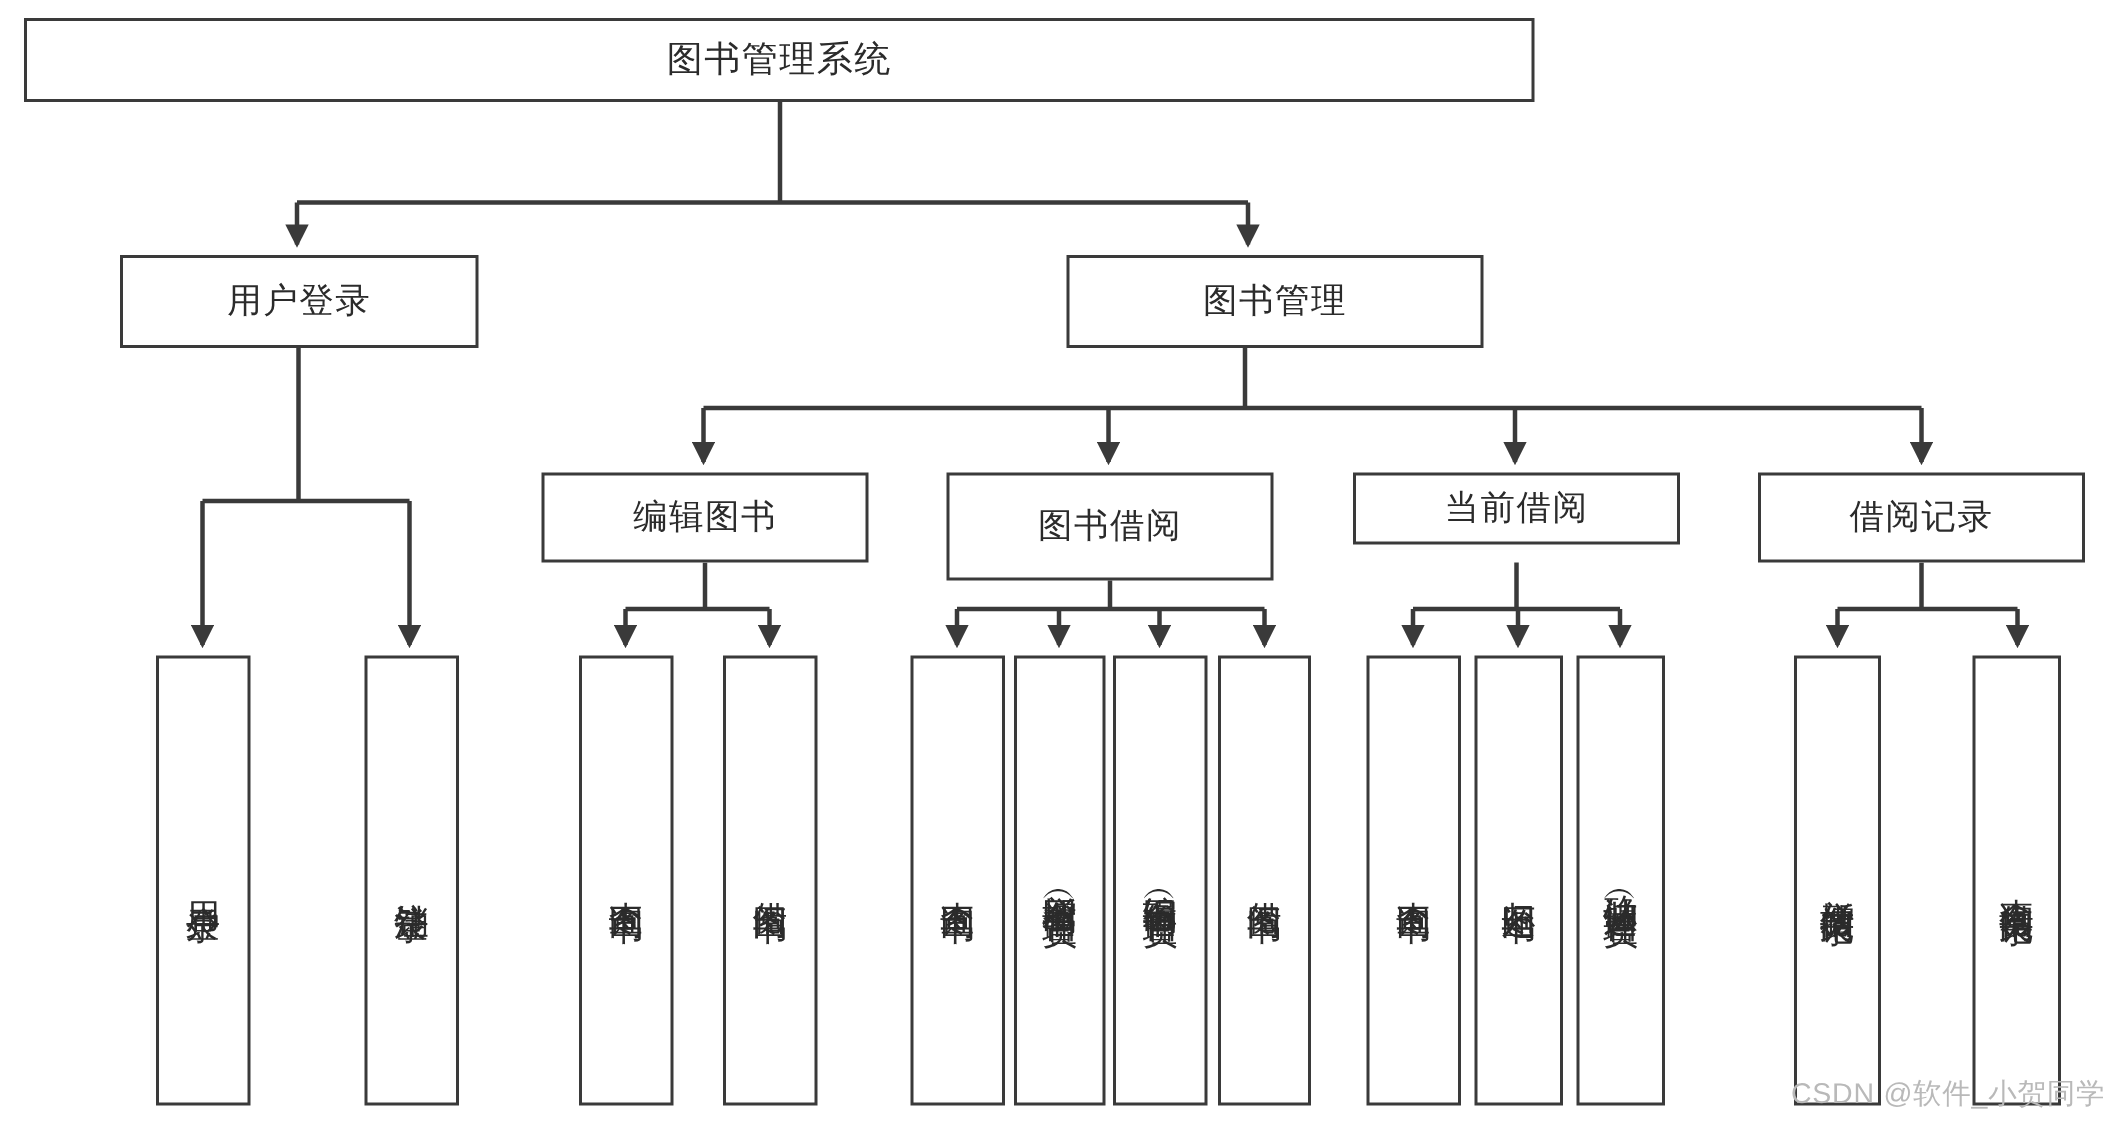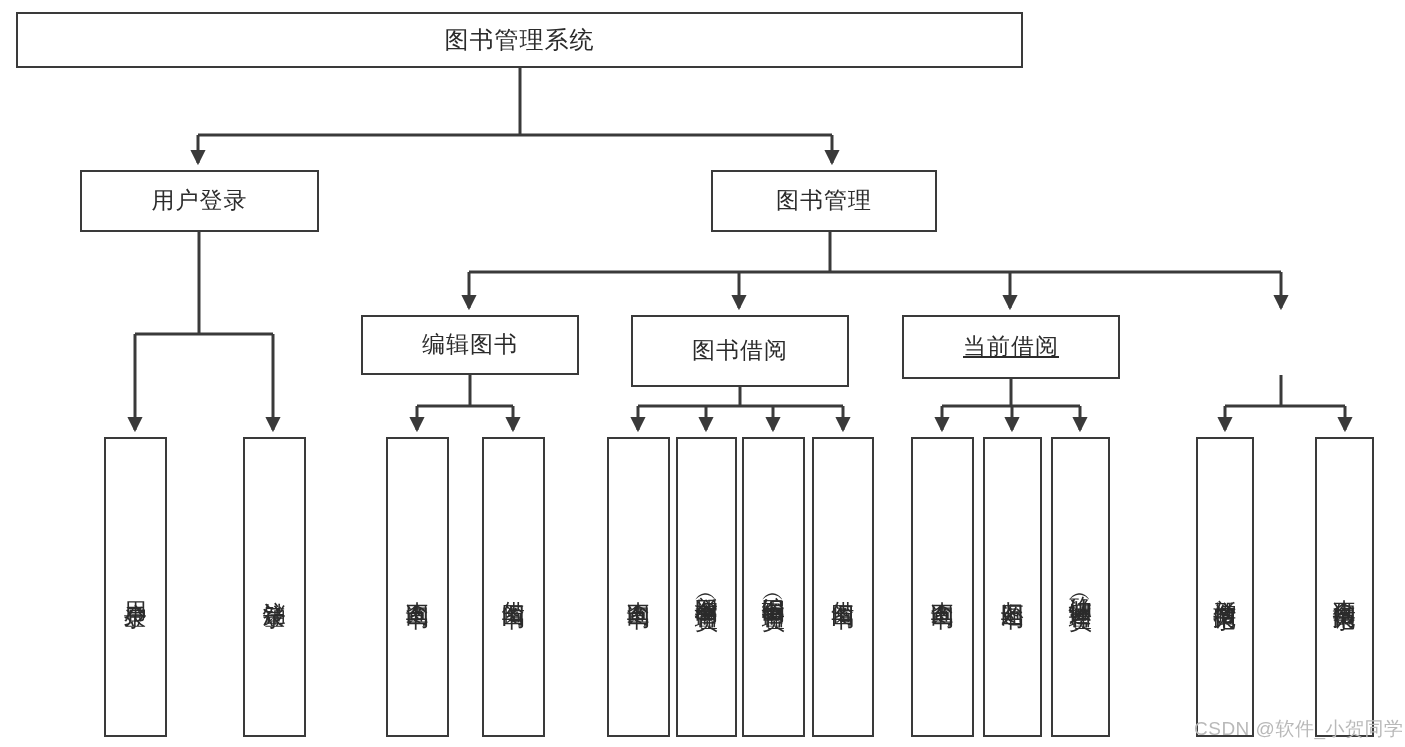--- a/index.html
+++ b/index.html
@@ -119,32 +119,35 @@
     </g>
   </svg>
 
   <div class="node horiz root" style="left:16px; top:12px; width:1007px; height:56px;">
     <span>图书管理系统</span>
   </div>
 
   <div class="node horiz" style="left:80px; top:170px; width:239px; height:62px;">
     <span>用户登录</span>
   </div>
-  <div class="node horiz" style="left:711px; top:170px; width:226px; height:62px;">
+  <div class="node horiz" style="left:711px; top:170px; width:278px; height:62px;">
     <span>图书管理</span>
   </div>
 
   <div class="node horiz" style="left:361px; top:315px; width:218px; height:60px;">
     <span>编辑图书</span>
   </div>
   <div class="node horiz" style="left:631px; top:315px; width:218px; height:72px;">
     <span>图书借阅</span>
   </div>
-  <div class="node horiz" style="left:902px; top:315px; width:218px; height:64px;text-decoration:underline;">
+  <div class="node horiz" style="left:902px; top:315px; width:218px; height:48px;">
     <span>当前借阅</span>
+  </div>
+  <div class="node horiz" style="left:1172px; top:315px; width:218px; height:60px;">
+    <span>借阅记录</span>
   </div>
 
   <div class="node vert" style="left:104px; top:437px; width:63px; height:300px;">
     <span class="vtext">用户登录</span>
   </div>
   <div class="node vert" style="left:243px; top:437px; width:63px; height:300px;">
     <span class="vtext">注销登录</span>
   </div>
 
   <div class="node vert" style="left:386px; top:437px; width:63px; height:300px;">

